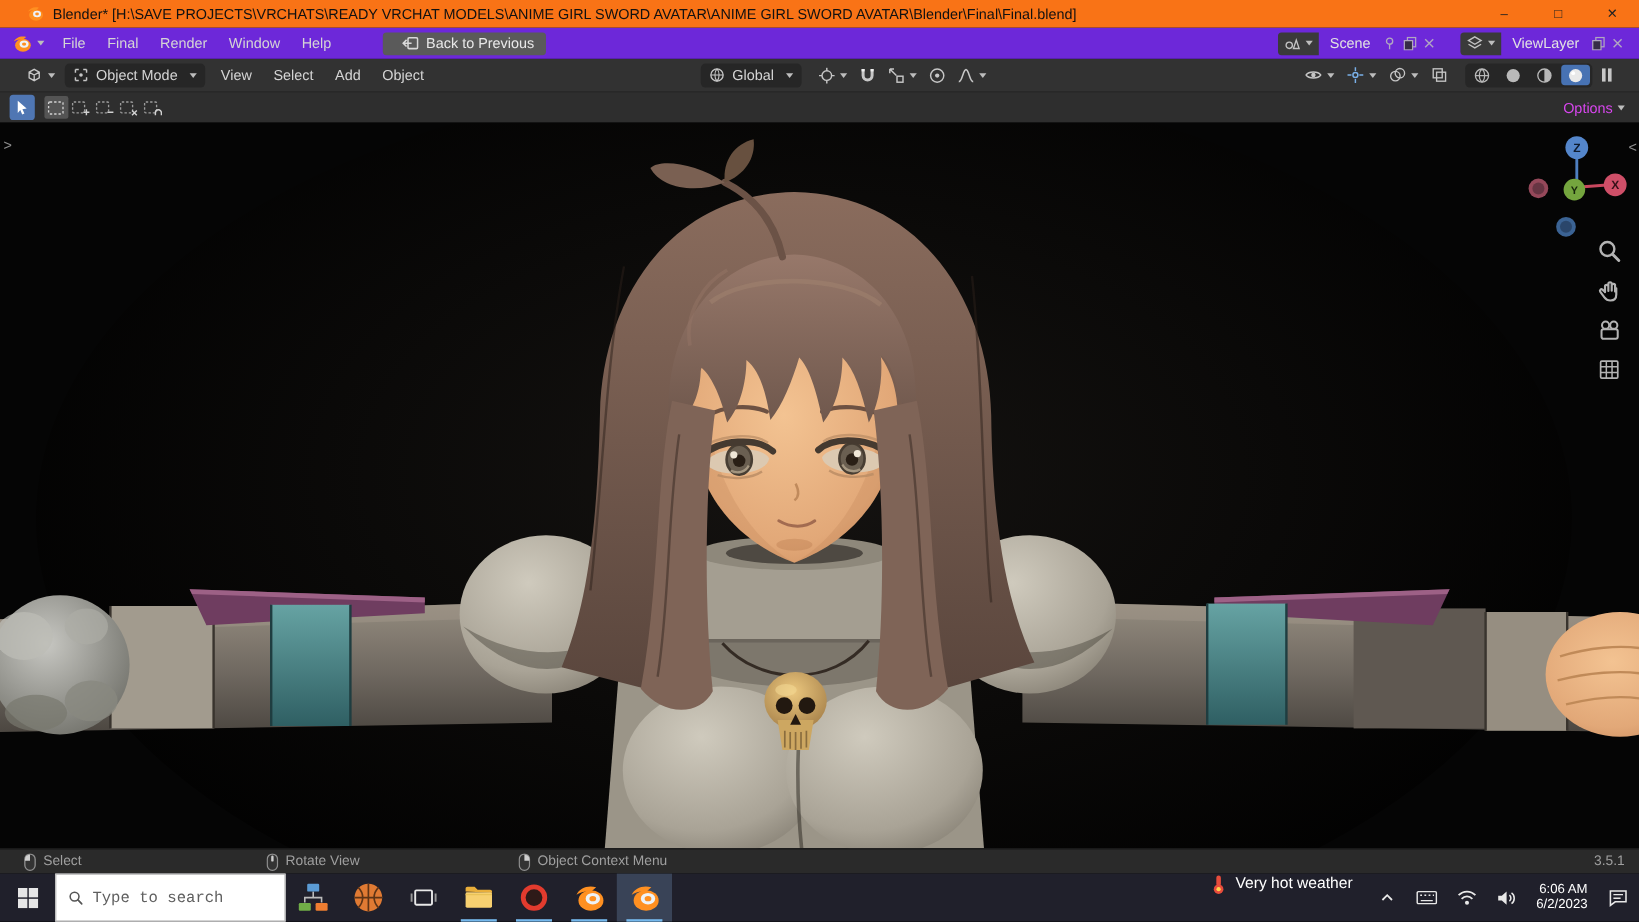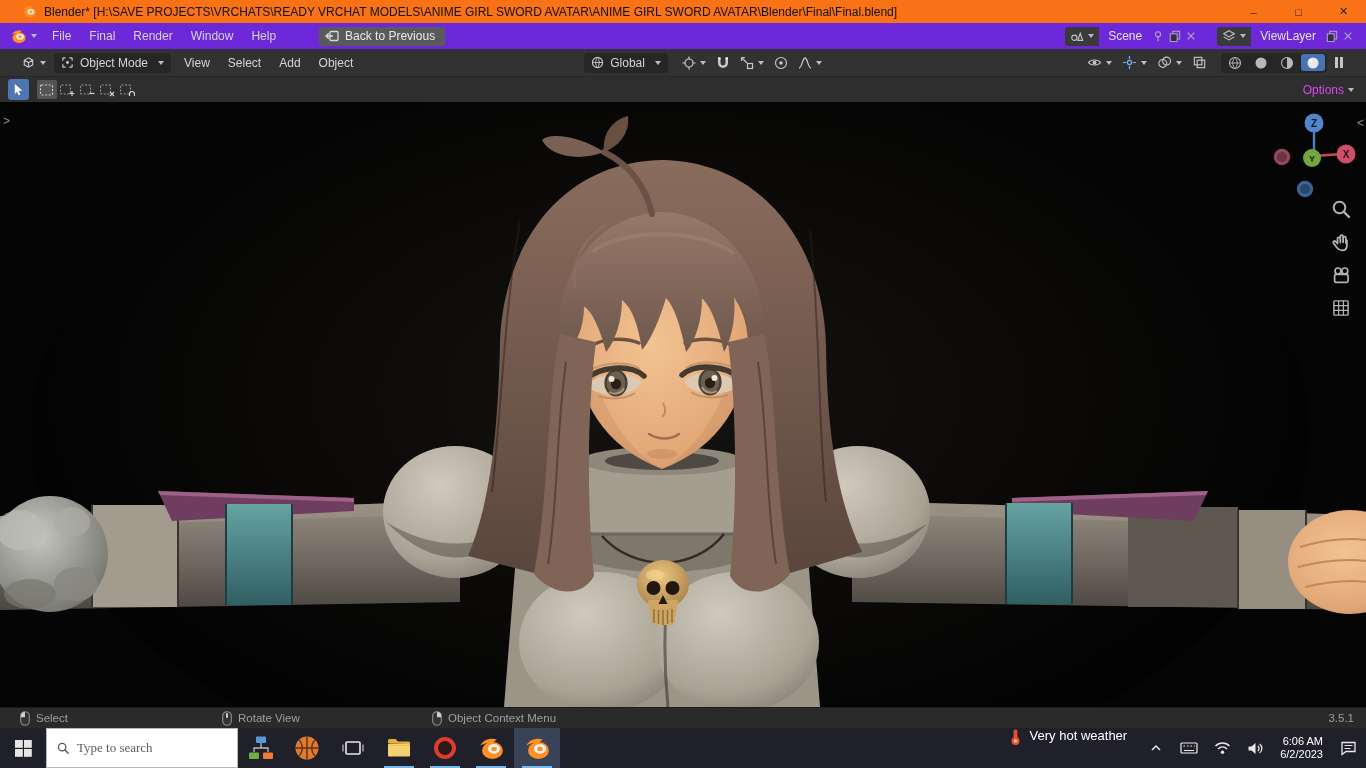--- a/index.html
+++ b/index.html
@@ -19,21 +19,21 @@
   #win-controls{margin-left:auto;display:flex;height:23px}
   .winbtn{width:45px;height:23px;display:flex;align-items:center;justify-content:center;
     font-size:11px;color:#222}
 
   
   #menubar{position:absolute;top:23px;left:0;width:1366px;height:26px;background:#6d28d9;
     display:flex;align-items:center;color:#d5d5d5;font-size:12px;padding:0 4px;z-index:29}
   .mi{padding:0 9px;height:22px;display:flex;align-items:center;border-radius:3px}
   #app-menu{display:flex;align-items:center;padding:0 6px}
   #back-btn{margin-left:34px;background:#5a5a5a;border-radius:3px;height:19px;
-    display:flex;align-items:center;padding:0 10px 0 6px;gap:6px;color:#e9e9e9}
+    display:flex;align-items:center;padding:0 10px 0 16px;gap:6px;color:#e9e9e9}
   #mb-right{margin-left:auto;display:flex;align-items:center;gap:20px;padding-right:8px}
   .idwidget{display:flex;align-items:center;gap:3px}
   .idw-btn{background:#3a3a3a;border-radius:3px 0 0 3px;height:19px;display:flex;
     align-items:center;padding:0 5px}
   .idw-name{font-size:12px;color:#e2e2e2;padding:0 6px}
   .idw-ic{display:flex;align-items:center;opacity:.85;padding:0 1px}
 
   
   #header{position:absolute;top:49px;left:0;width:1366px;height:27px;background:#323232;
     display:flex;align-items:center;color:#d5d5d5;font-size:12px;padding:0 17px;z-index:28}
@@ -74,21 +74,21 @@
   #sb-version{position:absolute;right:12px;top:0;height:20px;display:flex;align-items:center}
 
   
   #taskbar{position:absolute;top:728px;left:0;width:1366px;height:40px;background:#20202b;
     display:flex;align-items:stretch;z-index:31}
   .tb-btn{width:46px;display:flex;align-items:center;justify-content:center;position:relative}
   .tb-btn.open::after{content:"";position:absolute;left:8px;right:8px;bottom:0;height:2px;background:#76b9ed}
   .tb-btn.active{background:rgba(130,170,220,.25)}
   #searchbox{width:192px;background:#fff;display:flex;align-items:center;gap:8px;padding:0 10px;border:1px solid #b8b8b8}
   #searchinput{border:none;outline:none;background:transparent;font-size:13px;width:150px;
-    font-family:Liberation Serif, serif;color:#222}
+    font-family:Liberation Mono, monospace;color:#222}
   #searchinput::placeholder{color:#5f5f5f}
   #tray{margin-left:auto;display:flex;align-items:center;gap:9px;padding-right:6px;color:#fff}
   #weather{display:flex;align-items:flex-start;gap:7px;font-size:13px;padding:0 8px;height:40px}
   .tr-ic{display:flex;align-items:center;justify-content:center;width:24px;height:40px}
   #clock{font-size:11px;line-height:13px;text-align:right;padding:0 4px}
 </style>
 </head>
 <body>
 
 <svg width="0" height="0" style="position:absolute" aria-hidden="true">

